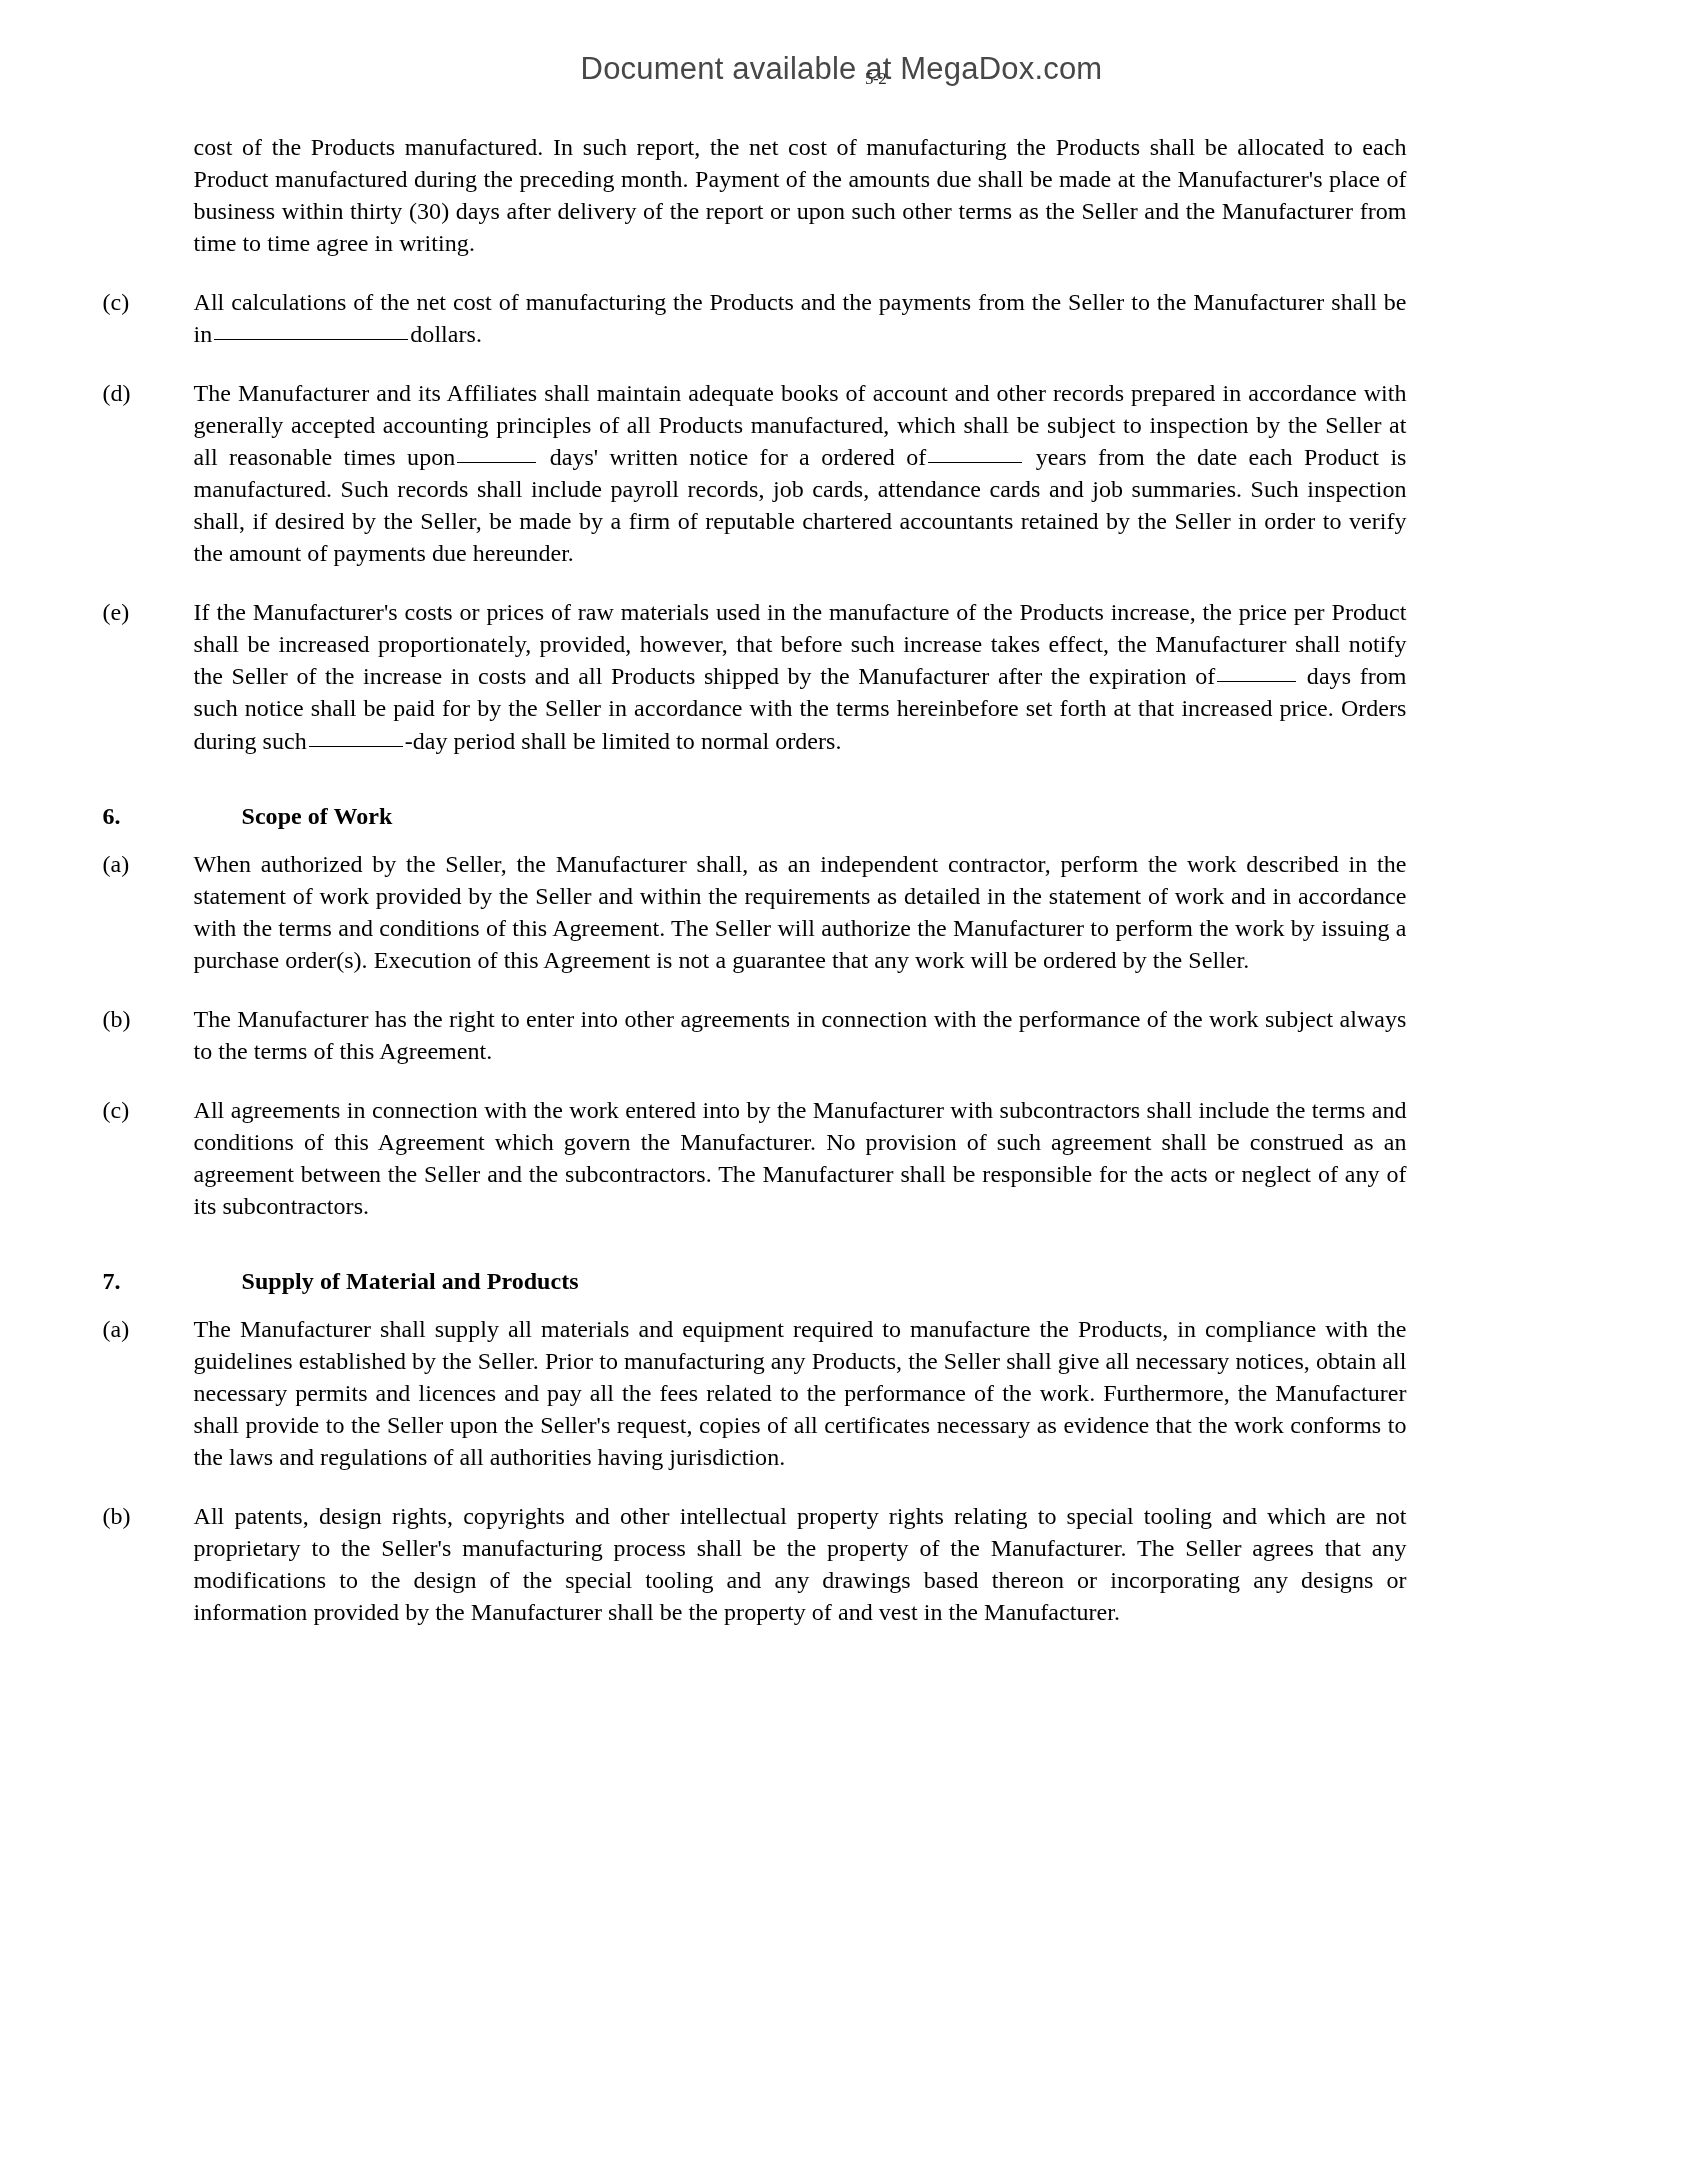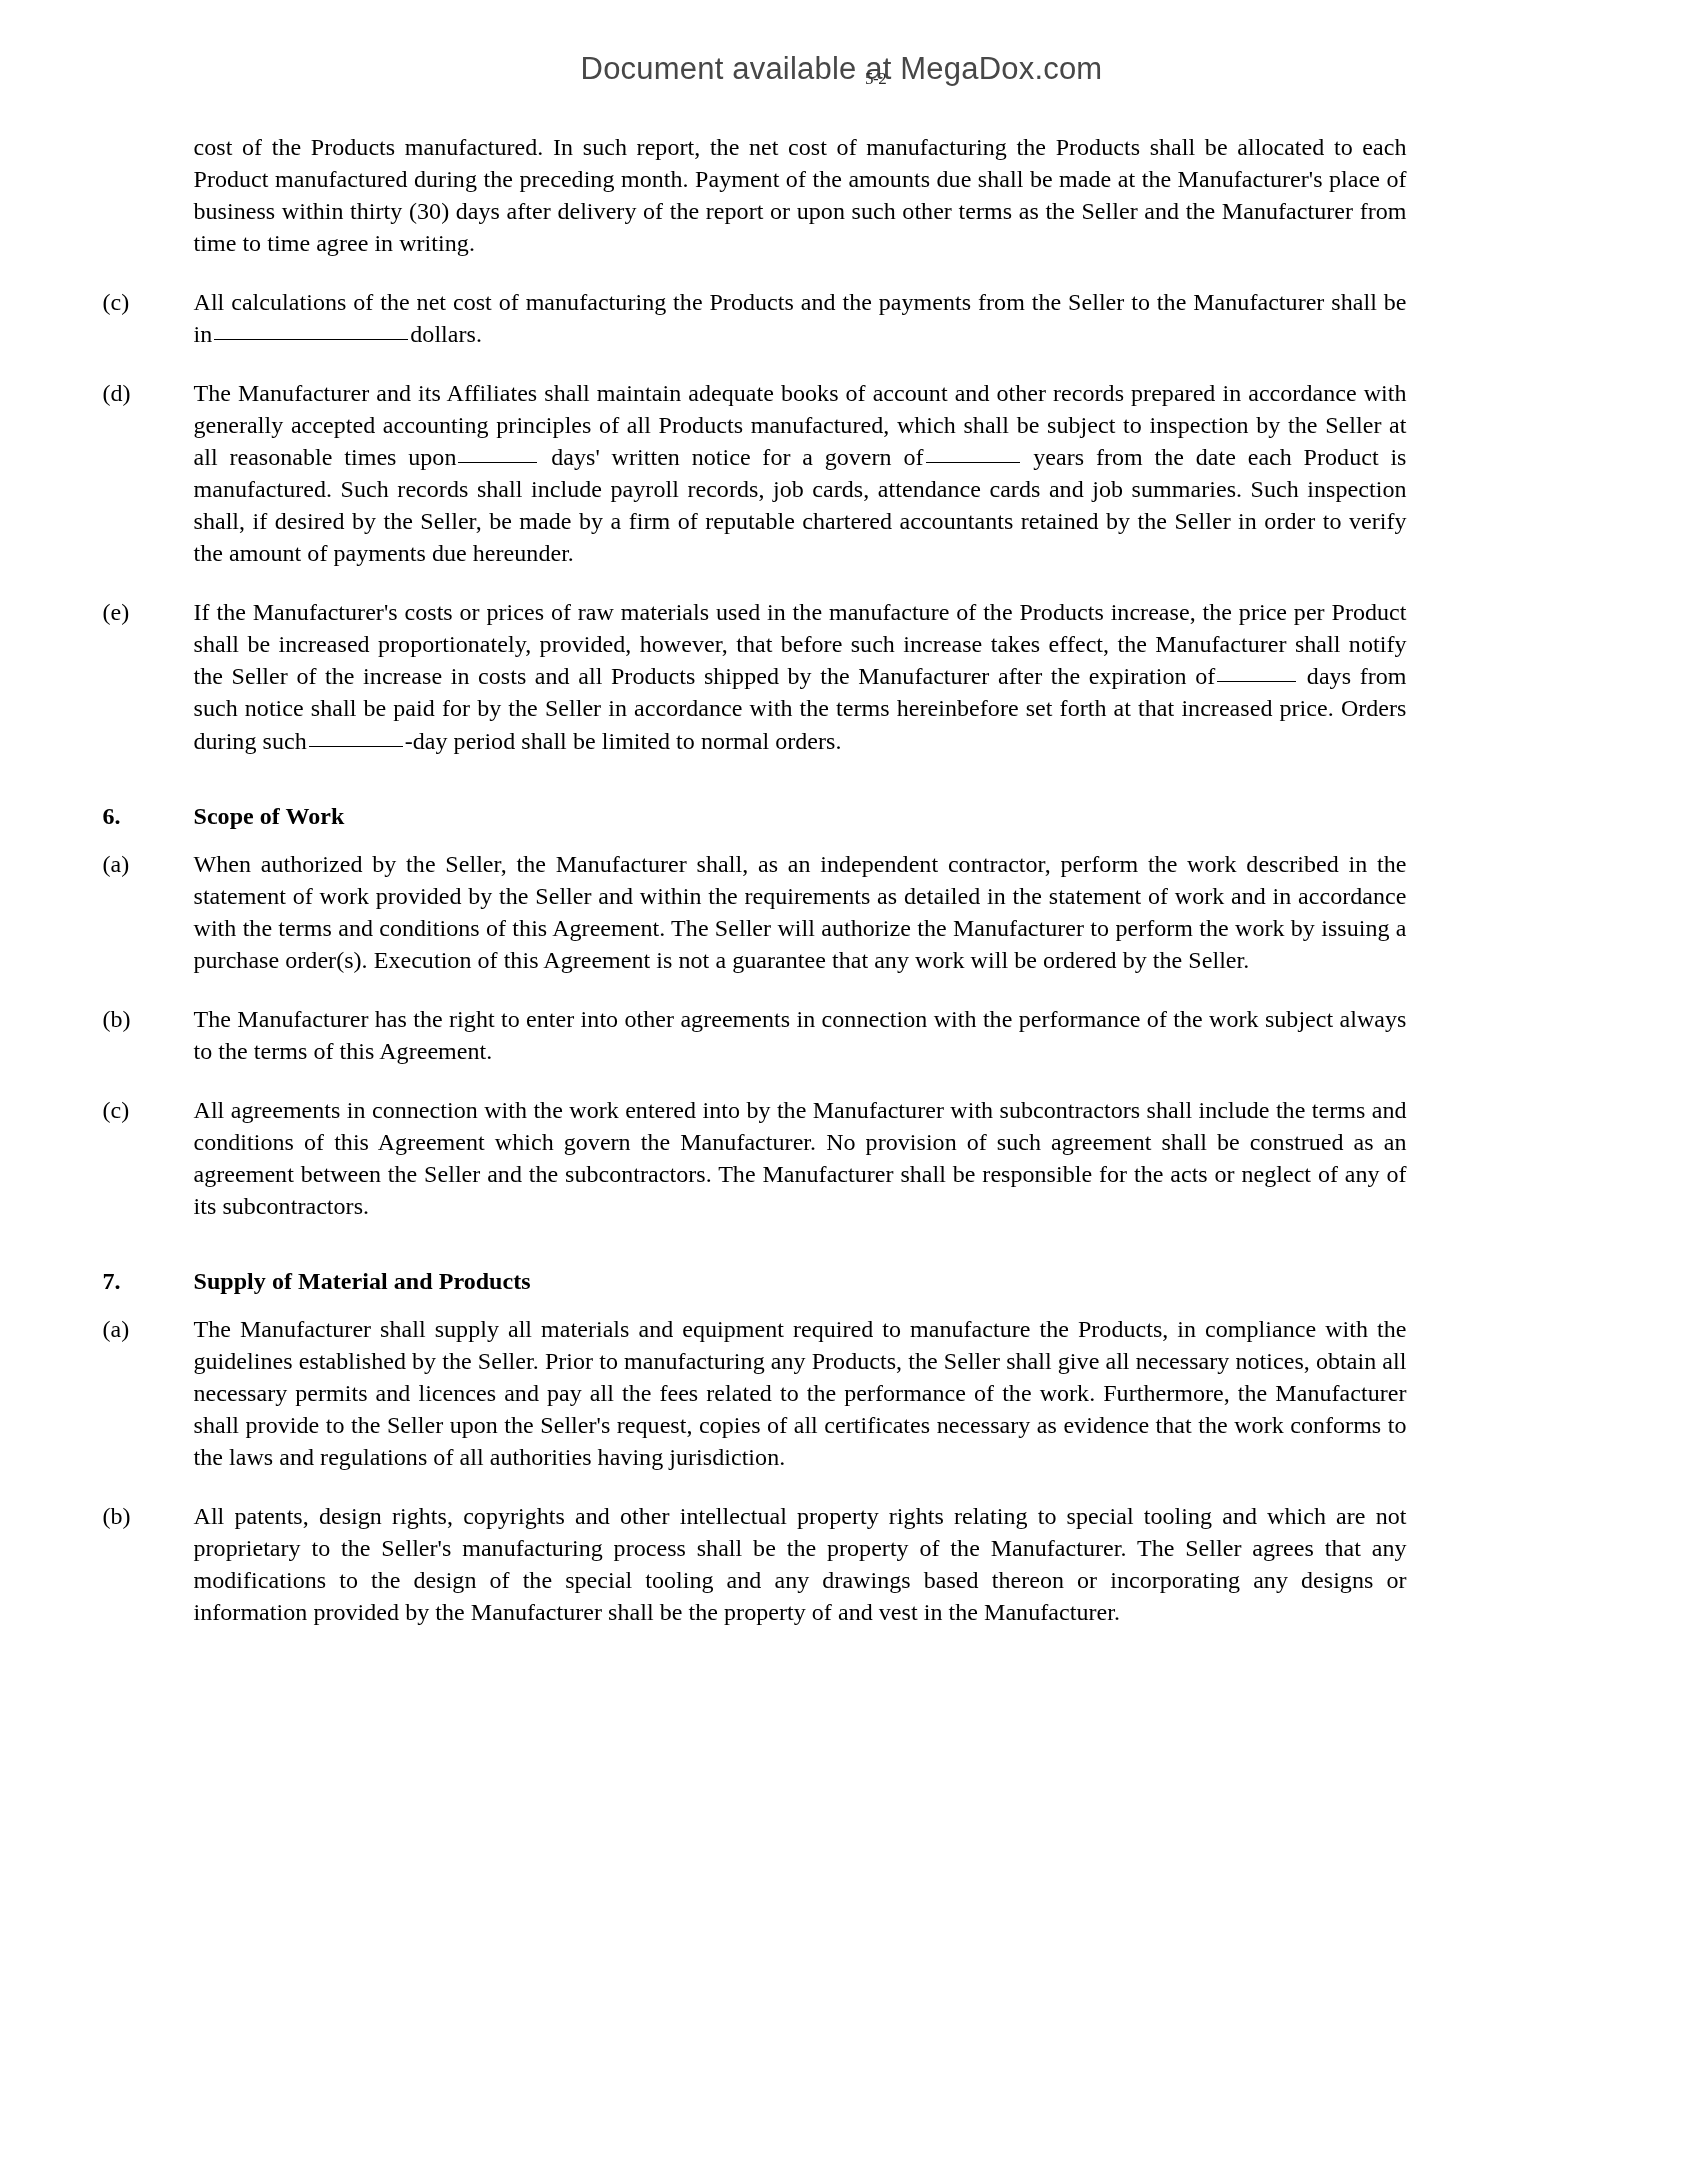--- a/index.html
+++ b/index.html
@@ -100,20 +100,21 @@
     letter-spacing: 0.05px;
   }
   .heading .num {
     position: absolute;
     left: -91px;
     top: 0;
     font-weight: bold;
   }
   .heading .htext {
     font-weight: bold;
+    margin-left: 48px;
   }
 
   .sec-gap { height: 16px; }
 
   
   .blank {
     display: inline-block;
     border-bottom: 1.6px solid #000;
     vertical-align: 2px;
     margin: 0 2px;
@@ -138,21 +139,21 @@
     </div>
 
     <div class="para">
       <span class="label">(c)</span>
       <span class="para-body"><span>All calculations of the net cost of manufacturing the Products and the payments from the Seller to the Manufacturer shall be in</span><span class="blank w-xl"></span><span>dollars.</span></span>
     </div>
 
     <div class="para">
       <span class="label">(d)</span>
       <span class="para-body"><span>The Manufacturer and its Affiliates shall maintain adequate books of account and other records prepared in accordance with generally accepted accounting principles of all Products manufactured, which shall be subject to inspection by the Seller at all reasonable times upon</span><span class="blank w-md"></span>
-        <span>days' written notice for a govern of</span><span class="blank w-lg"></span>
+        <span>days' written notice for a ordered of</span><span class="blank w-lg"></span>
         <span>years from the date each Product is manufactured. Such records shall include payroll records, job cards, attendance cards and job summaries. Such inspection shall, if desired by the Seller, be made by a firm of reputable chartered accountants retained by the Seller in order to verify the amount of payments due hereunder.</span></span>
     </div>
 
     <div class="para">
       <span class="label">(e)</span>
       <span class="para-body"><span>If the Manufacturer's costs or prices of raw materials used in the manufacture of the Products increase, the price per Product shall be increased proportionately, provided, however, that before such increase takes effect, the Manufacturer shall notify the Seller of the increase in costs and all Products shipped by the Manufacturer after the expiration of</span><span class="blank w-md"></span>
         <span>days from such notice shall be paid for by the Seller in accordance with the terms hereinbefore set forth at that increased price. Orders during such</span><span class="blank w-lg"></span><span>-day period shall be limited to normal orders.</span></span>
     </div>
 
     <div class="sec-gap"></div>

